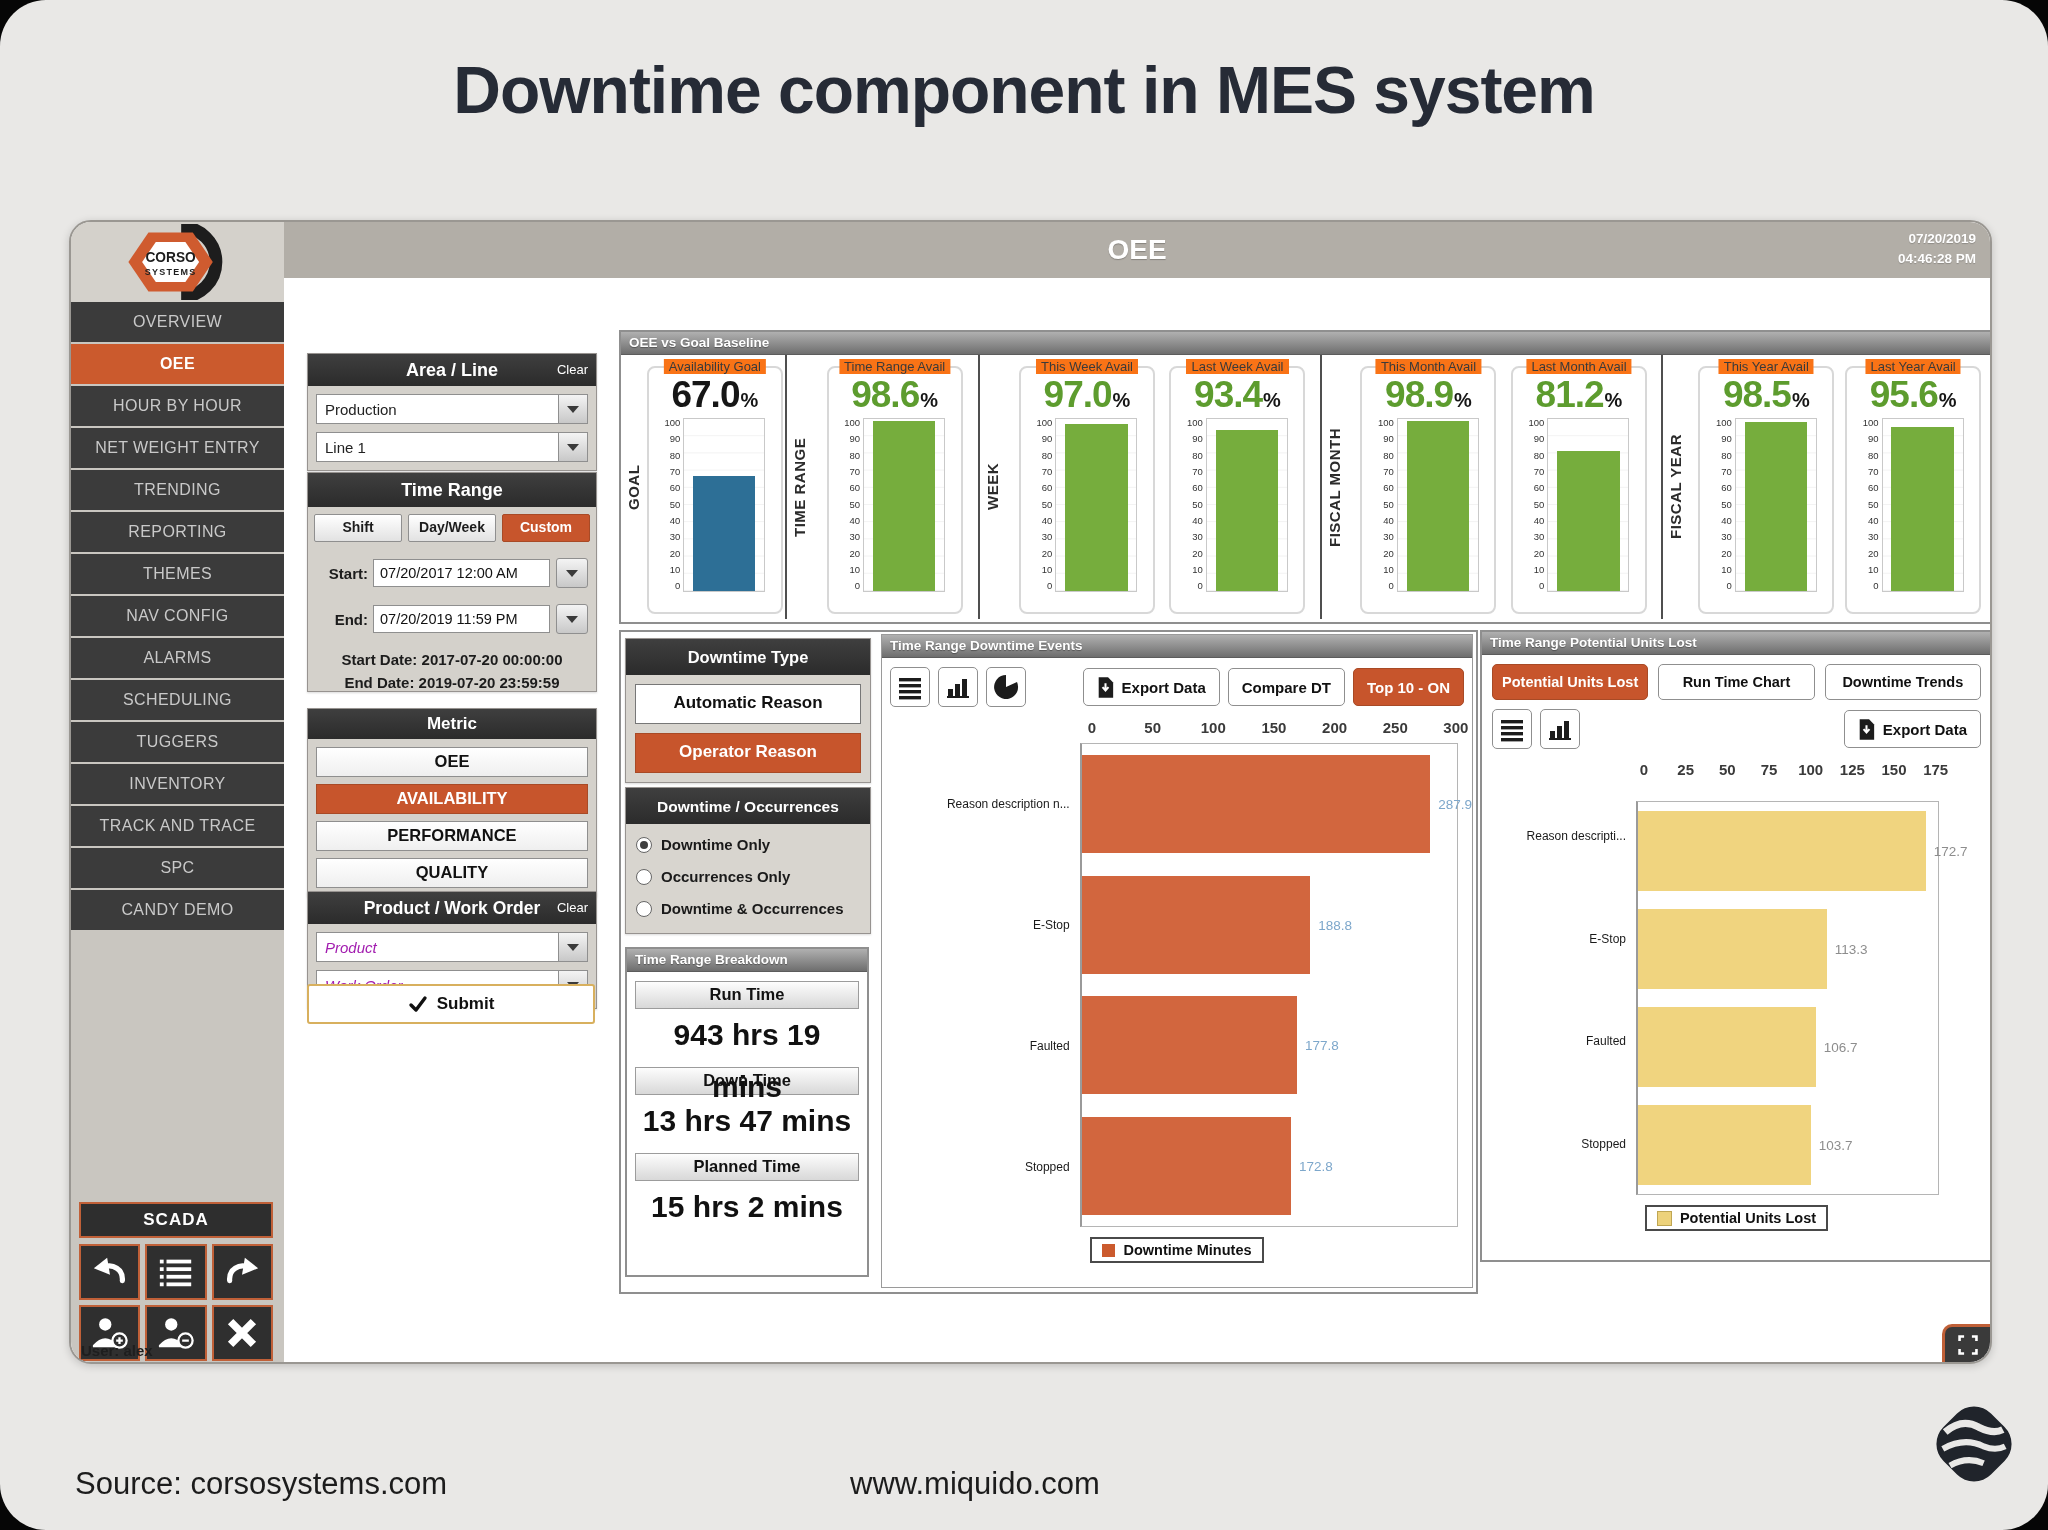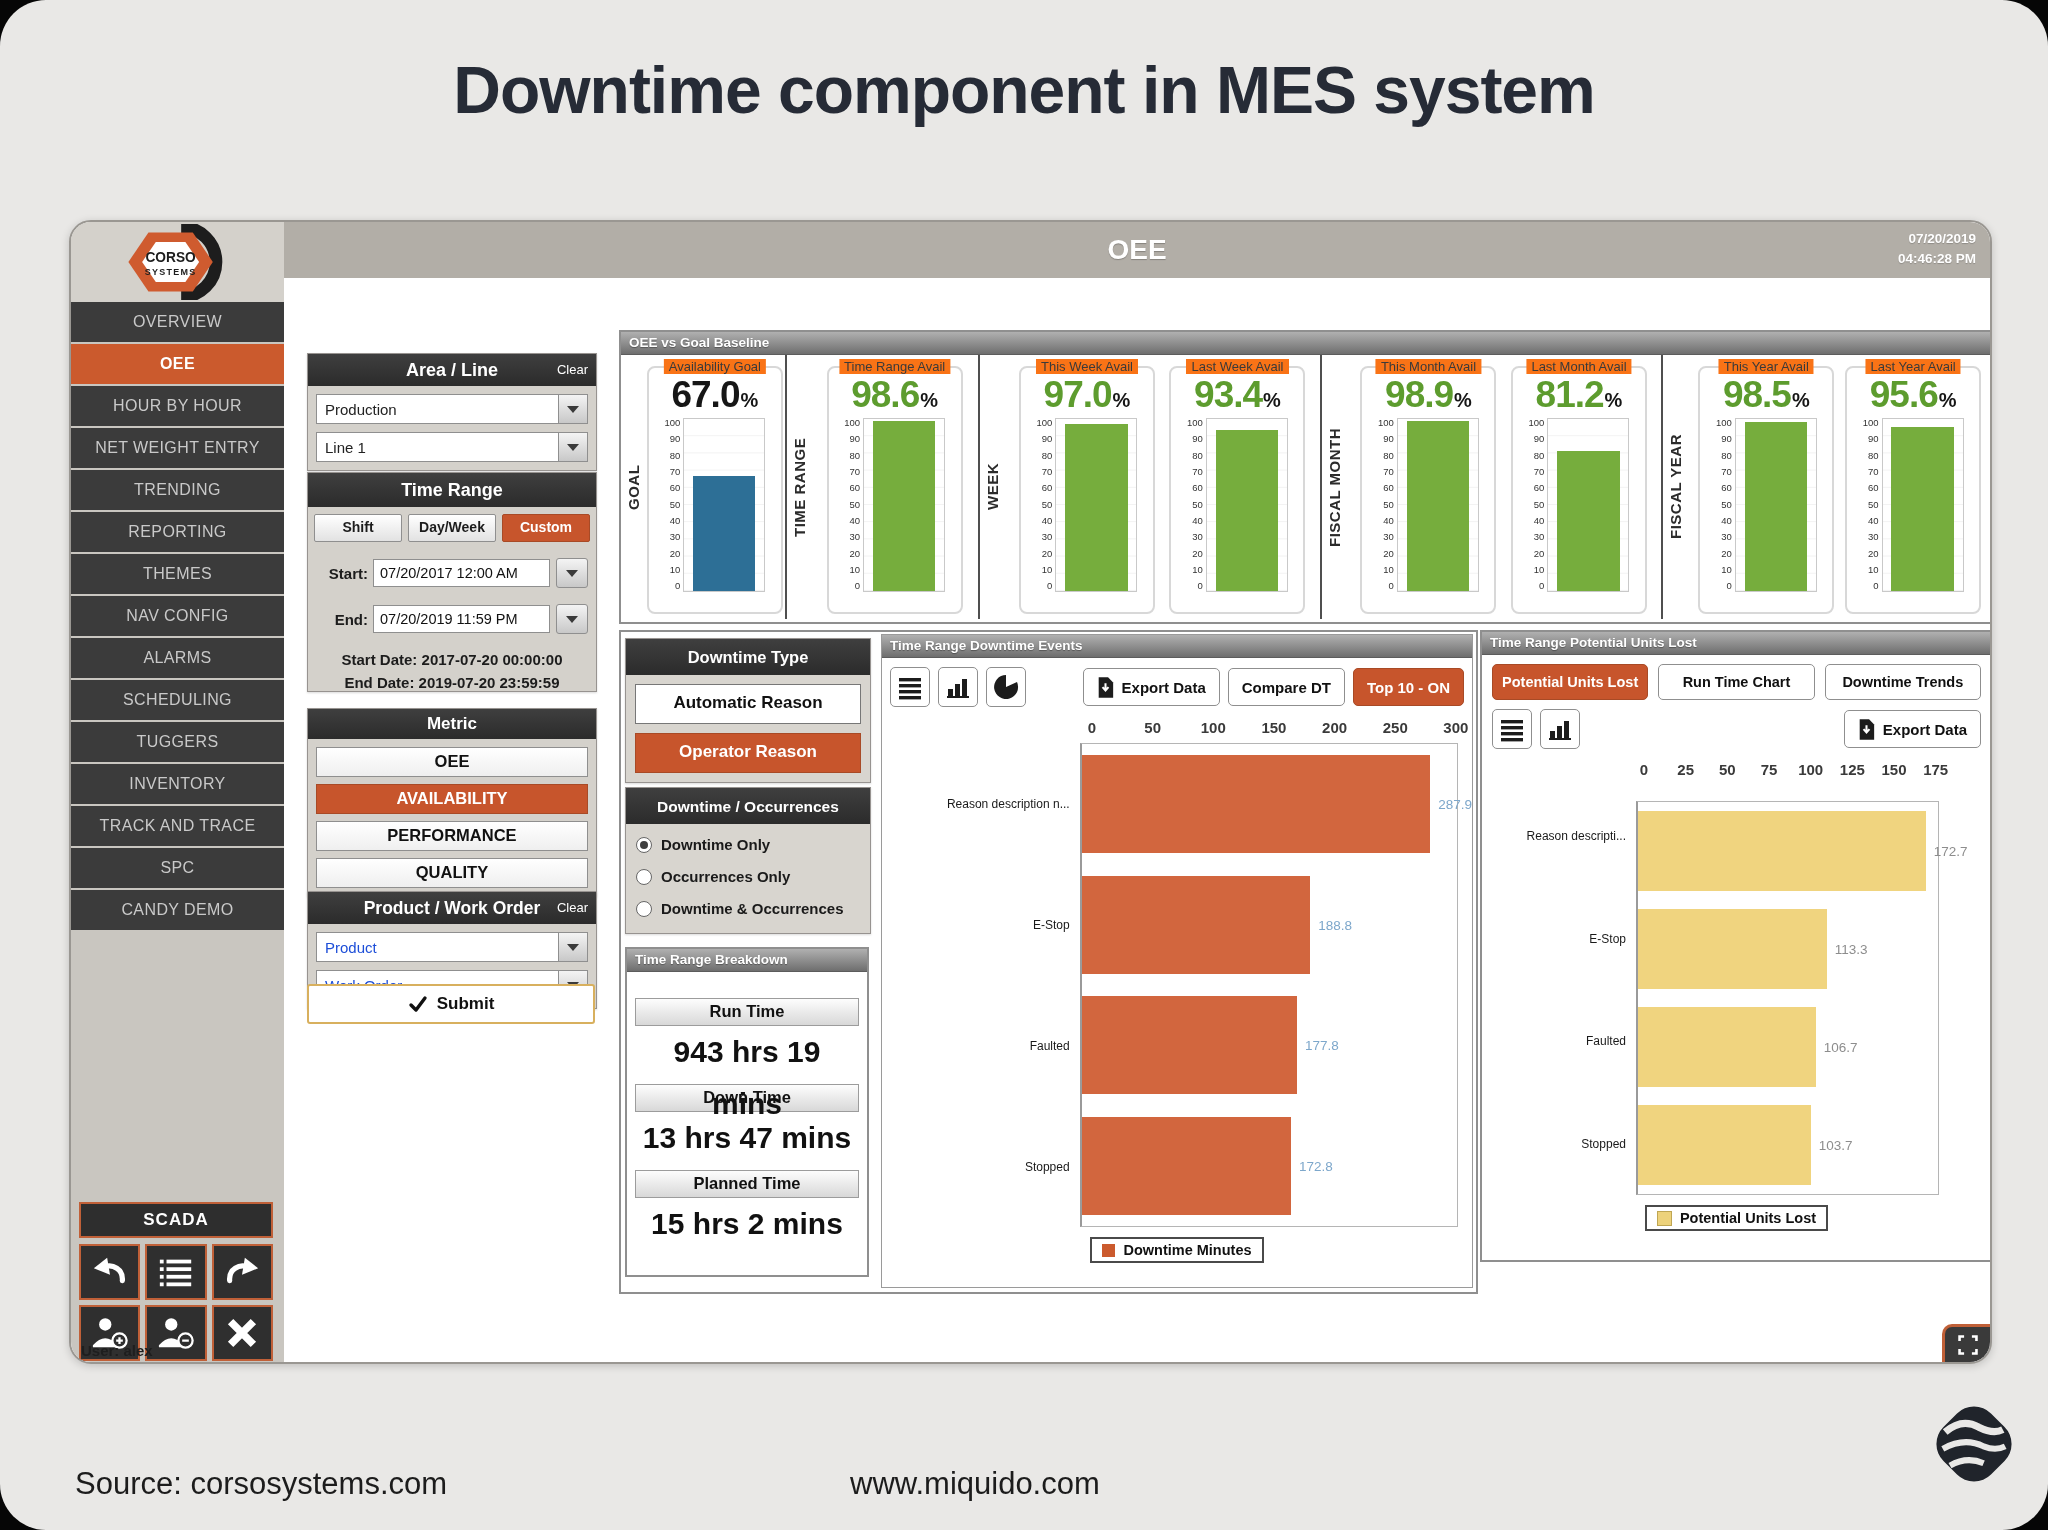--- a/index.html
+++ b/index.html
@@ -43,21 +43,21 @@
   .dark-head{position:relative;background:linear-gradient(#3f3f3f,#2b2b2b);color:#fff;text-align:center;}
   .dark-head .head-title{font-weight:700;}
   .clear-link{position:absolute;right:8px;top:50%;transform:translateY(-50%);font-size:13px;color:#fff;
               font-weight:400;cursor:pointer;}
   .panel-area{top:103px;}
   .panel-area .dark-head{height:32px;line-height:32px;font-size:18px;}
   .fbody{padding:8px;}
   .selectrow{position:relative;background:#fff;border:1px solid #8f8f8f;height:28px;display:flex;
              align-items:center;padding-left:8px;margin-bottom:8px;font-size:15px;color:#222;cursor:pointer;}
   .selectrow:last-child{margin-bottom:0;}
-  .selectrow .placeholder{color:#1d4ed8;}
+  .selectrow .placeholder{color:#a21caf;font-style:italic;}
   .sel-arrow{position:absolute;right:0;top:0;bottom:0;width:28px;background:linear-gradient(#f4f4f4,#c8c8c8);
              border-left:1px solid #8f8f8f;display:flex;align-items:center;justify-content:center;}
   .tri{width:0;height:0;border-left:6px solid transparent;border-right:6px solid transparent;border-top:7px solid #3a3a3a;}
 
   .panel-time{top:222px;height:218px;}
   .panel-time .dark-head{height:34px;line-height:34px;font-size:18px;}
   .tr-tabs{display:flex;gap:6px;margin:7px 6px 0 6px;}
   .tr-tab{flex:1;height:26px;line-height:24px;text-align:center;font-size:14px;font-weight:700;
           background:linear-gradient(#fff,#e2e2e2);border:1px solid #8f8f8f;border-radius:2px;color:#1c1c1c;cursor:pointer;}
   .tr-tab.active{background:#c7552c;color:#fff;border-color:#a84a26;}
@@ -123,21 +123,21 @@
   .dtype-btn:last-child{margin-bottom:0;}
   .dtype-btn.active{background:#c7552c;color:#fff;border-color:#a84a26;}
   .p-occ{top:155px;}
   .occ-list{padding:12px 10px;}
   .occ-row{display:flex;align-items:center;gap:9px;margin-bottom:15px;cursor:pointer;}
   .occ-row:last-child{margin-bottom:4px;}
   .radio{width:14px;height:14px;border-radius:50%;border:1.5px solid #666;background:#fff;position:relative;flex:none;}
   .radio.sel::after{content:'';position:absolute;inset:3px;border-radius:50%;background:#3f3f3f;}
   .occ-label{font-size:15px;font-weight:700;color:#1a1a1a;}
   .bpanel{position:absolute;left:4px;top:315px;width:240px;height:326px;border:2px solid #8f8f8f;background:#fff;}
-  .bd-body{padding:20px 8px;}
+  .bd-body{padding:3px 8px;}
   .bd-head{height:26px;line-height:24px;text-align:center;font-size:16.5px;font-weight:700;color:#111;
            background:linear-gradient(#fdfdfd,#d8d8d8);border:1px solid #9c9c9c;margin-top:6px;}
   .bd-val{height:52px;line-height:52px;text-align:center;font-size:30px;font-weight:600;color:#111;}
 
   .panelB{position:absolute;left:260px;top:2px;width:590px;height:652px;border:1px solid #9a9a9a;background:#fff;}
   .toolbar{display:flex;align-items:center;gap:8px;padding:9px 8px 0 8px;}
   .icon-btn{width:40px;height:40px;background:#fff;border:1.5px solid #8f8f8f;border-radius:5px;
             display:flex;align-items:center;justify-content:center;cursor:pointer;padding:0;}
   .icon-btn svg{width:26px;height:26px;}
   .tool-btn{height:38px;padding:0 13px;background:#fff;border:1.5px solid #8f8f8f;border-radius:5px;

